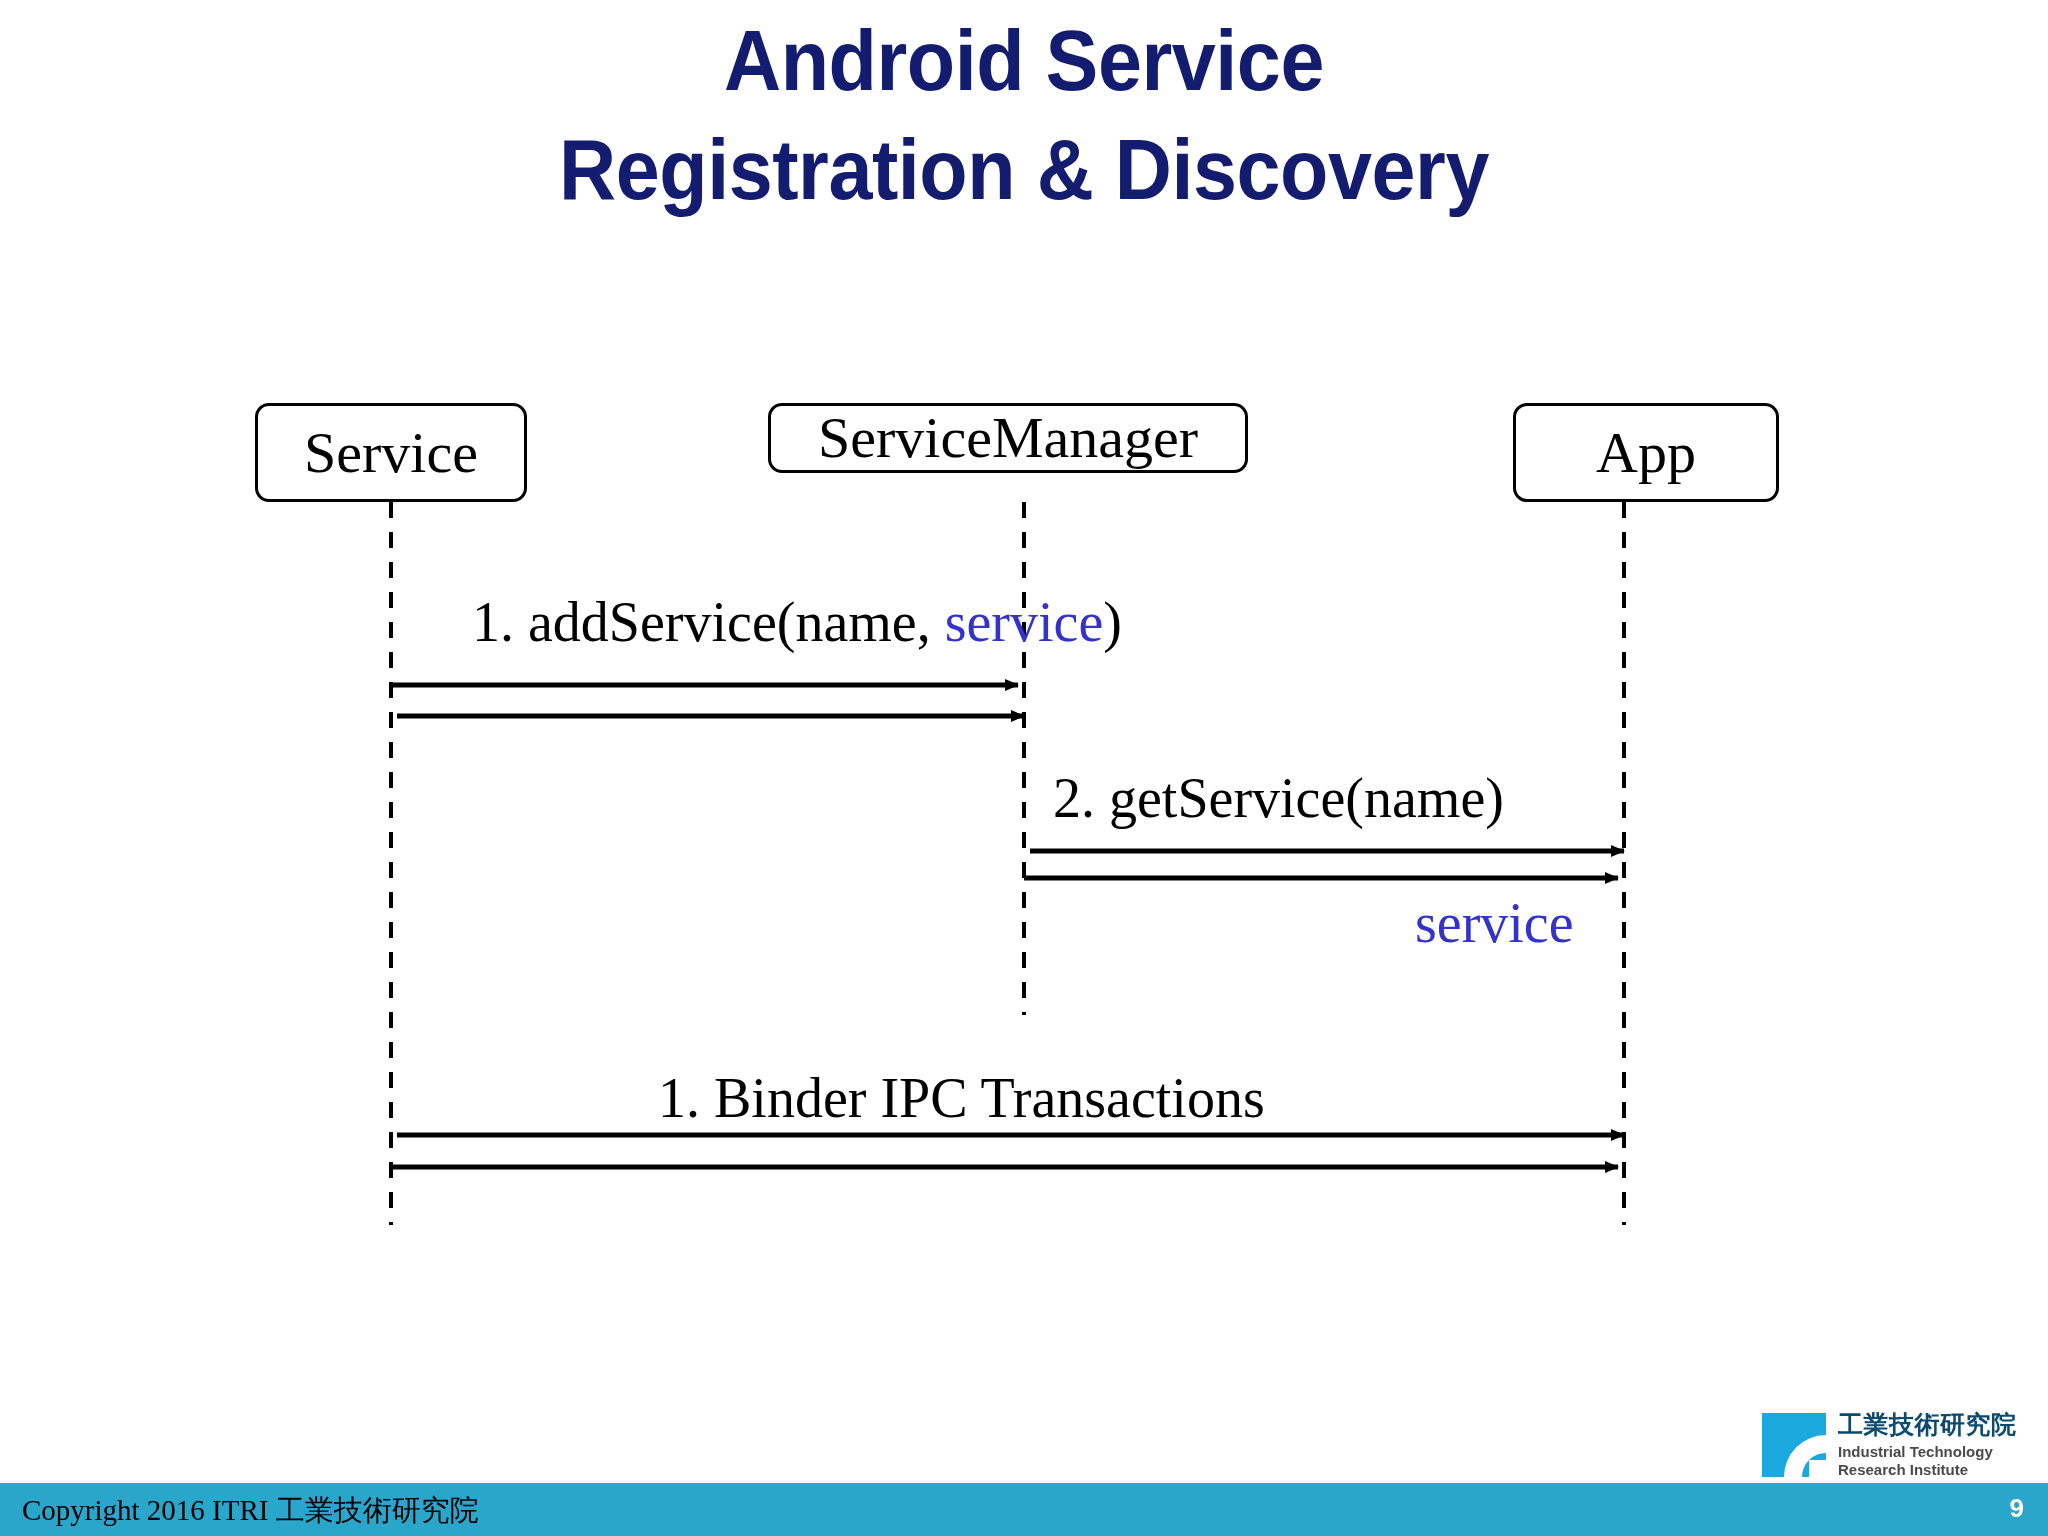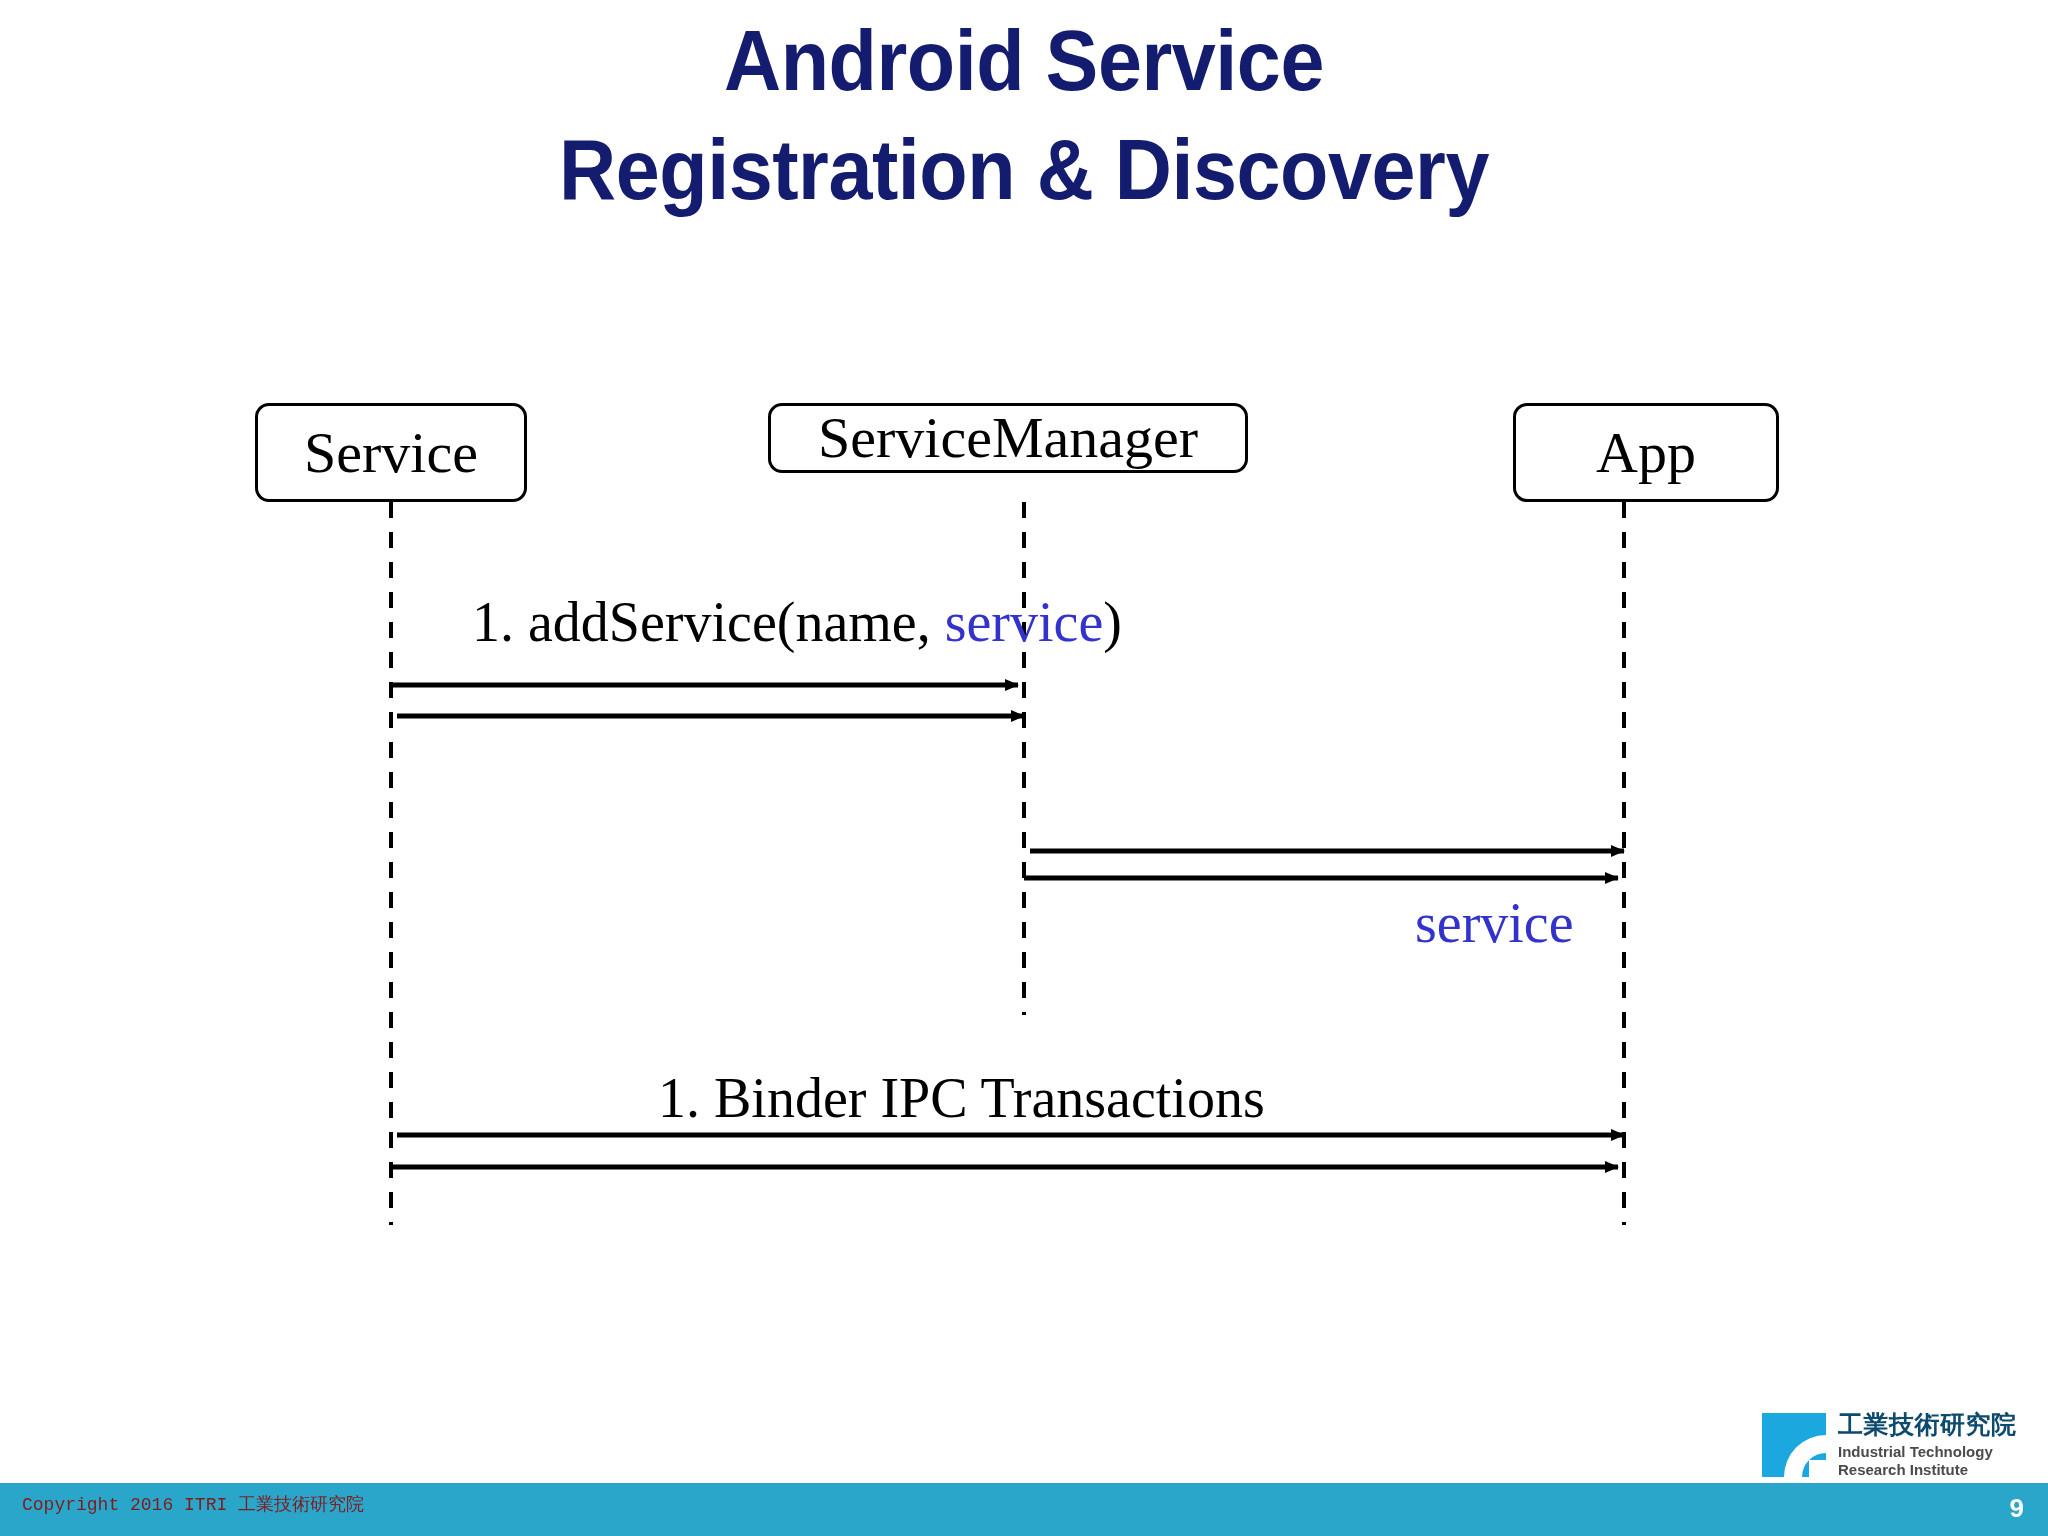--- a/index.html
+++ b/index.html
@@ -136,23 +136,23 @@
     left: 0;
     top: 1483px;
     width: 2048px;
     height: 53px;
     background: #2ba6cb;
   }
   #footer-copyright {
     position: absolute;
     left: 22px;
     top: 13px;
-    color: #7f1d1d;
-    font-family: Liberation Mono, monospace;
-    font-size: 18px;
+    color: #000000;
+    font-family: Liberation Serif, serif;
+    font-size: 29px;
     line-height: 1;
     white-space: nowrap;
   }
   #footer-pagenum {
     position: absolute;
     right: 24px;
     top: 12px;
     color: #ffffff;
     font-family: "Liberation Sans", sans-serif;
     font-weight: bold;
@@ -201,20 +201,21 @@
   <div class="participant-box" id="box-servicemanager">
     <span class="participant-label">ServiceManager</span>
   </div>
 
   <div class="participant-box" id="box-app">
     <span class="participant-label">App</span>
   </div>
 
   <div class="message-caption" id="caption-1"><span>1. addService(</span><span class="arg-name">name</span><span>, </span><span class="arg-service">service</span><span>)</span></div>
 
+  <div class="message-caption" id="caption-2"><span>2. getService(</span><span class="arg-name">name</span><span>)</span></div>
 
   <div class="message-caption" id="caption-ret-service">service</div>
 
   <div class="message-caption" id="caption-3">1. Binder IPC Transactions</div>
 
 </div>
 
 <div id="itri-logo">
   <svg id="itri-mark" viewBox="0 0 64 64">
     <rect x="0" y="0" width="64" height="64" fill="#1ba8df"></rect>

